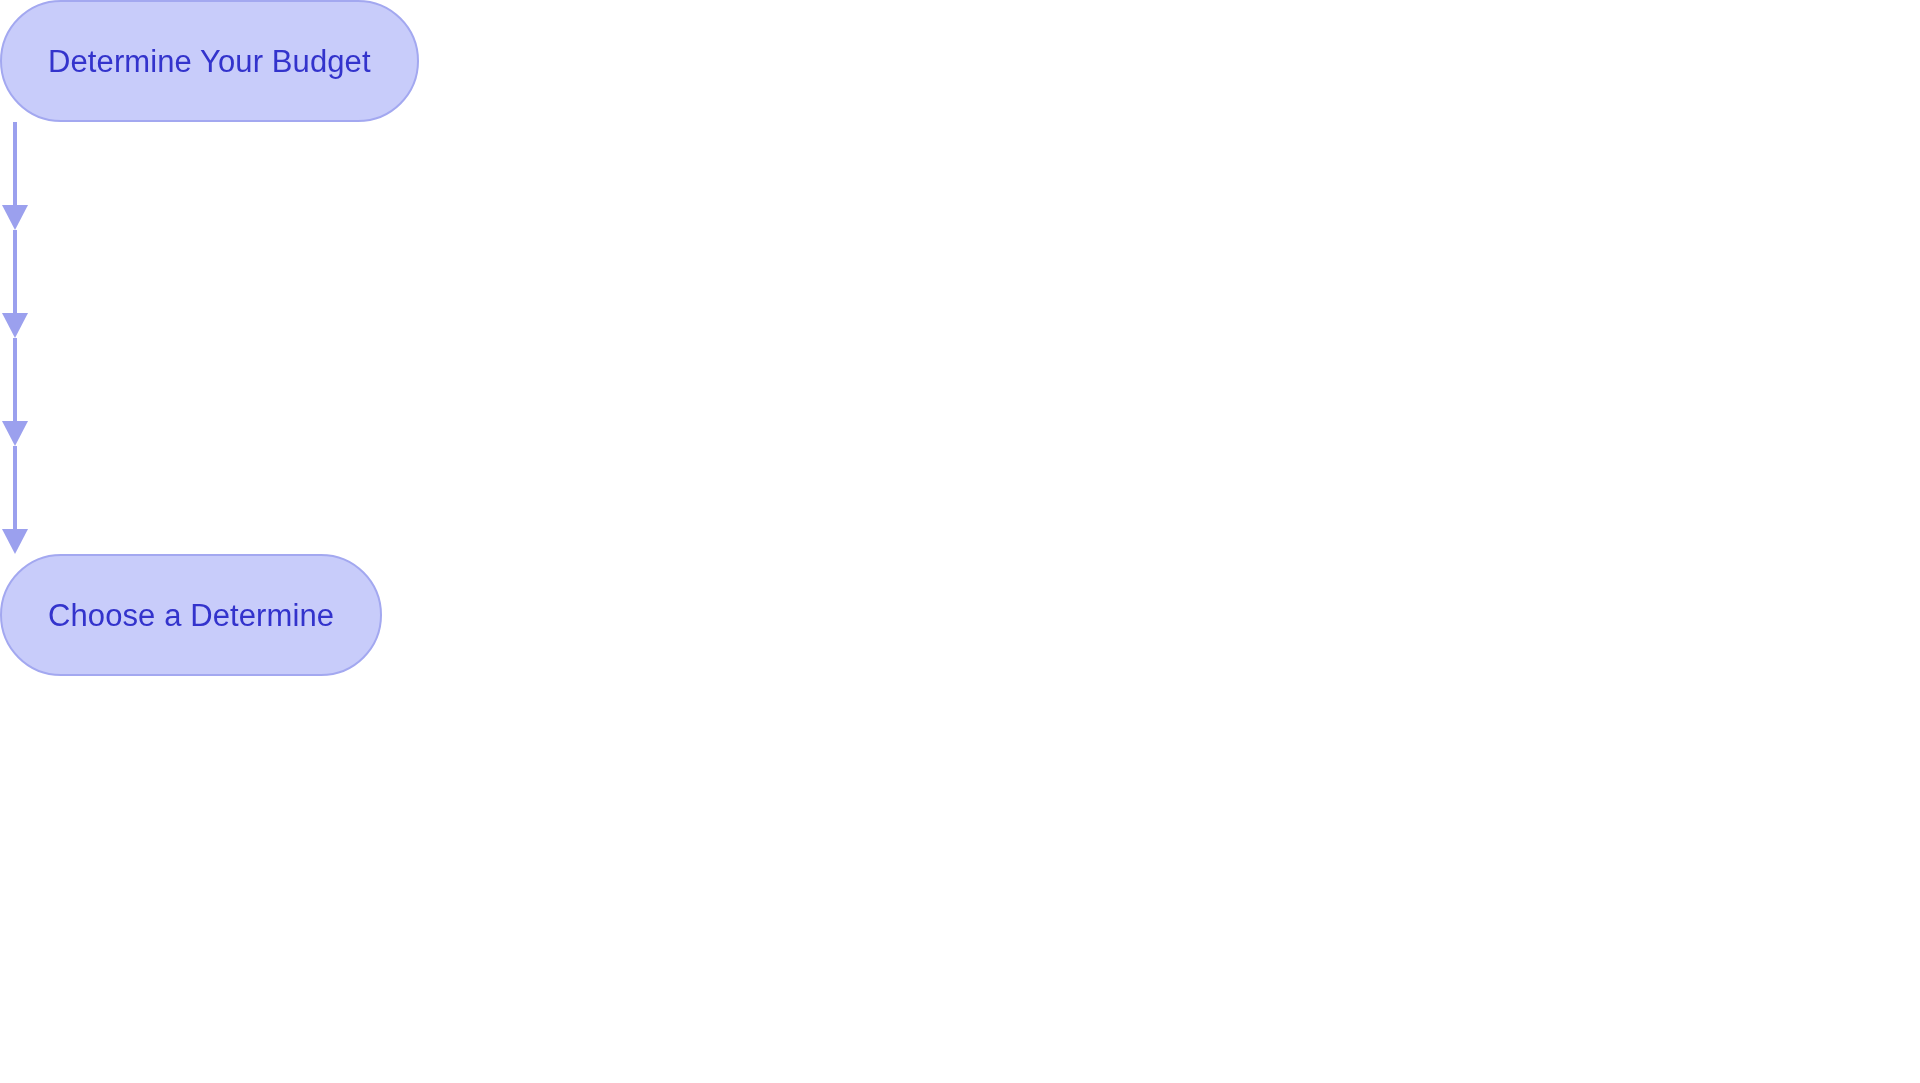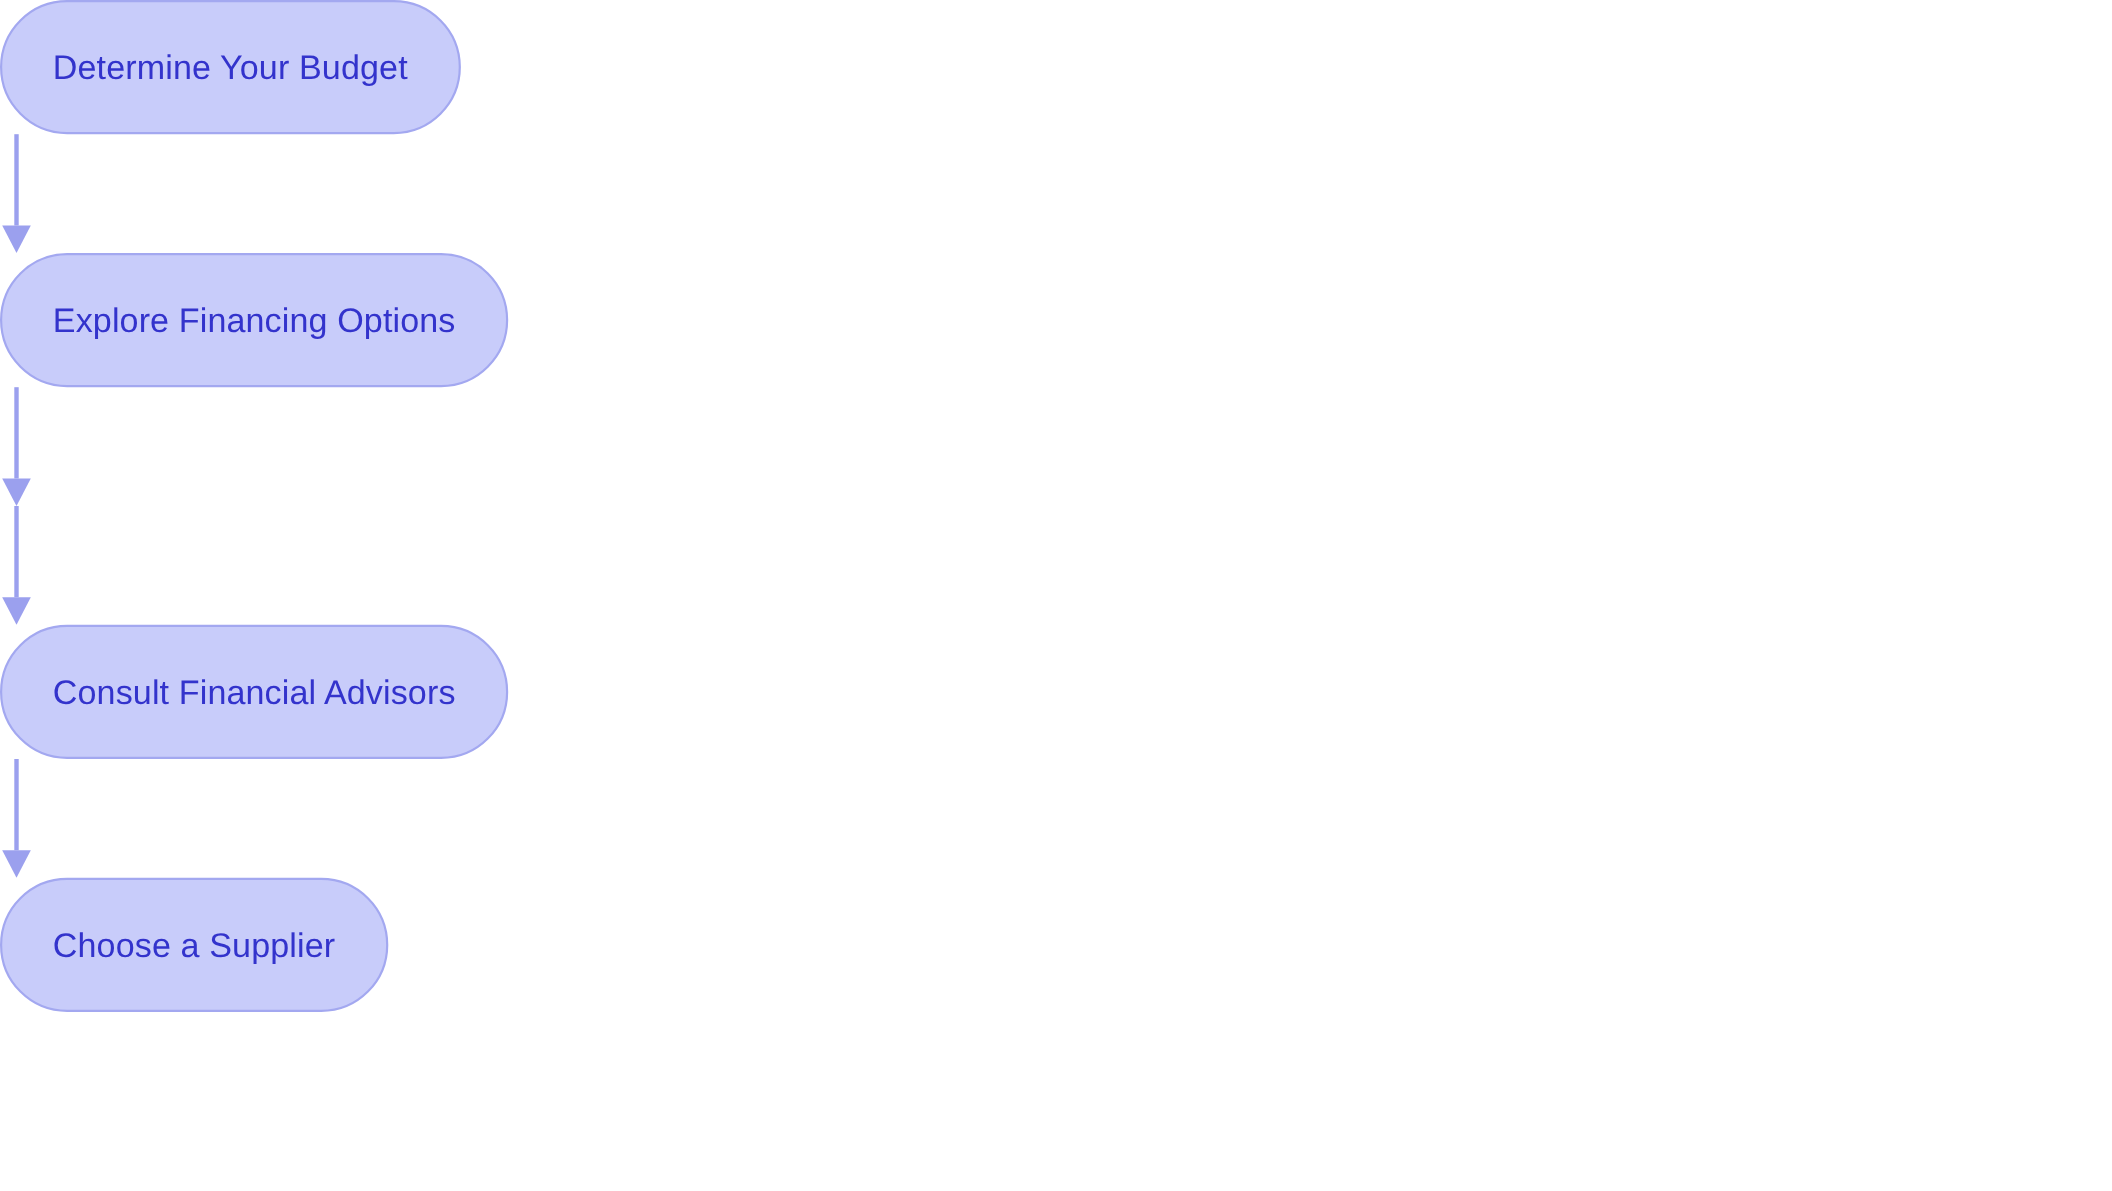--- a/index.html
+++ b/index.html
@@ -94,42 +94,36 @@
 
     <div class="node" style="background: rgb(200, 204, 250); border-color: rgb(163, 168, 240);">
       <span class="node-label" style="color: rgb(51, 51, 204);">Determine Your Budget</span>
     </div>
 
     <div class="connector">
       <div class="connector-line" style="background: rgb(155, 160, 238);"></div>
       <div class="connector-arrow" style="border-top-color: rgb(155, 160, 238);"></div>
     </div>
 
-    <div class="node" style="background: rgb(200, 204, 250); border-color: rgb(163, 168, 240);">
-      <span class="node-label" style="color: rgb(51, 51, 204);">Explore Financing Options</span>
+
+    <div class="connector">
+      <div class="connector-line" style="background: rgb(155, 160, 238);"></div>
+      <div class="connector-arrow" style="border-top-color: rgb(155, 160, 238);"></div>
     </div>
+
 
     <div class="connector">
       <div class="connector-line" style="background: rgb(155, 160, 238);"></div>
       <div class="connector-arrow" style="border-top-color: rgb(155, 160, 238);"></div>
     </div>
 
 
     <div class="connector">
       <div class="connector-line" style="background: rgb(155, 160, 238);"></div>
       <div class="connector-arrow" style="border-top-color: rgb(155, 160, 238);"></div>
     </div>
 
     <div class="node" style="background: rgb(200, 204, 250); border-color: rgb(163, 168, 240);">
-      <span class="node-label" style="color: rgb(51, 51, 204);">Consult Financial Advisors</span>
-    </div>
-
-    <div class="connector">
-      <div class="connector-line" style="background: rgb(155, 160, 238);"></div>
-      <div class="connector-arrow" style="border-top-color: rgb(155, 160, 238);"></div>
-    </div>
-
-    <div class="node" style="background: rgb(200, 204, 250); border-color: rgb(163, 168, 240);">
-      <span class="node-label" style="color: rgb(51, 51, 204);">Choose a Supplier</span>
+      <span class="node-label" style="color: rgb(51, 51, 204);">Choose a Determine</span>
     </div>
 
   </div>
 </div>
 
 </body></html>

